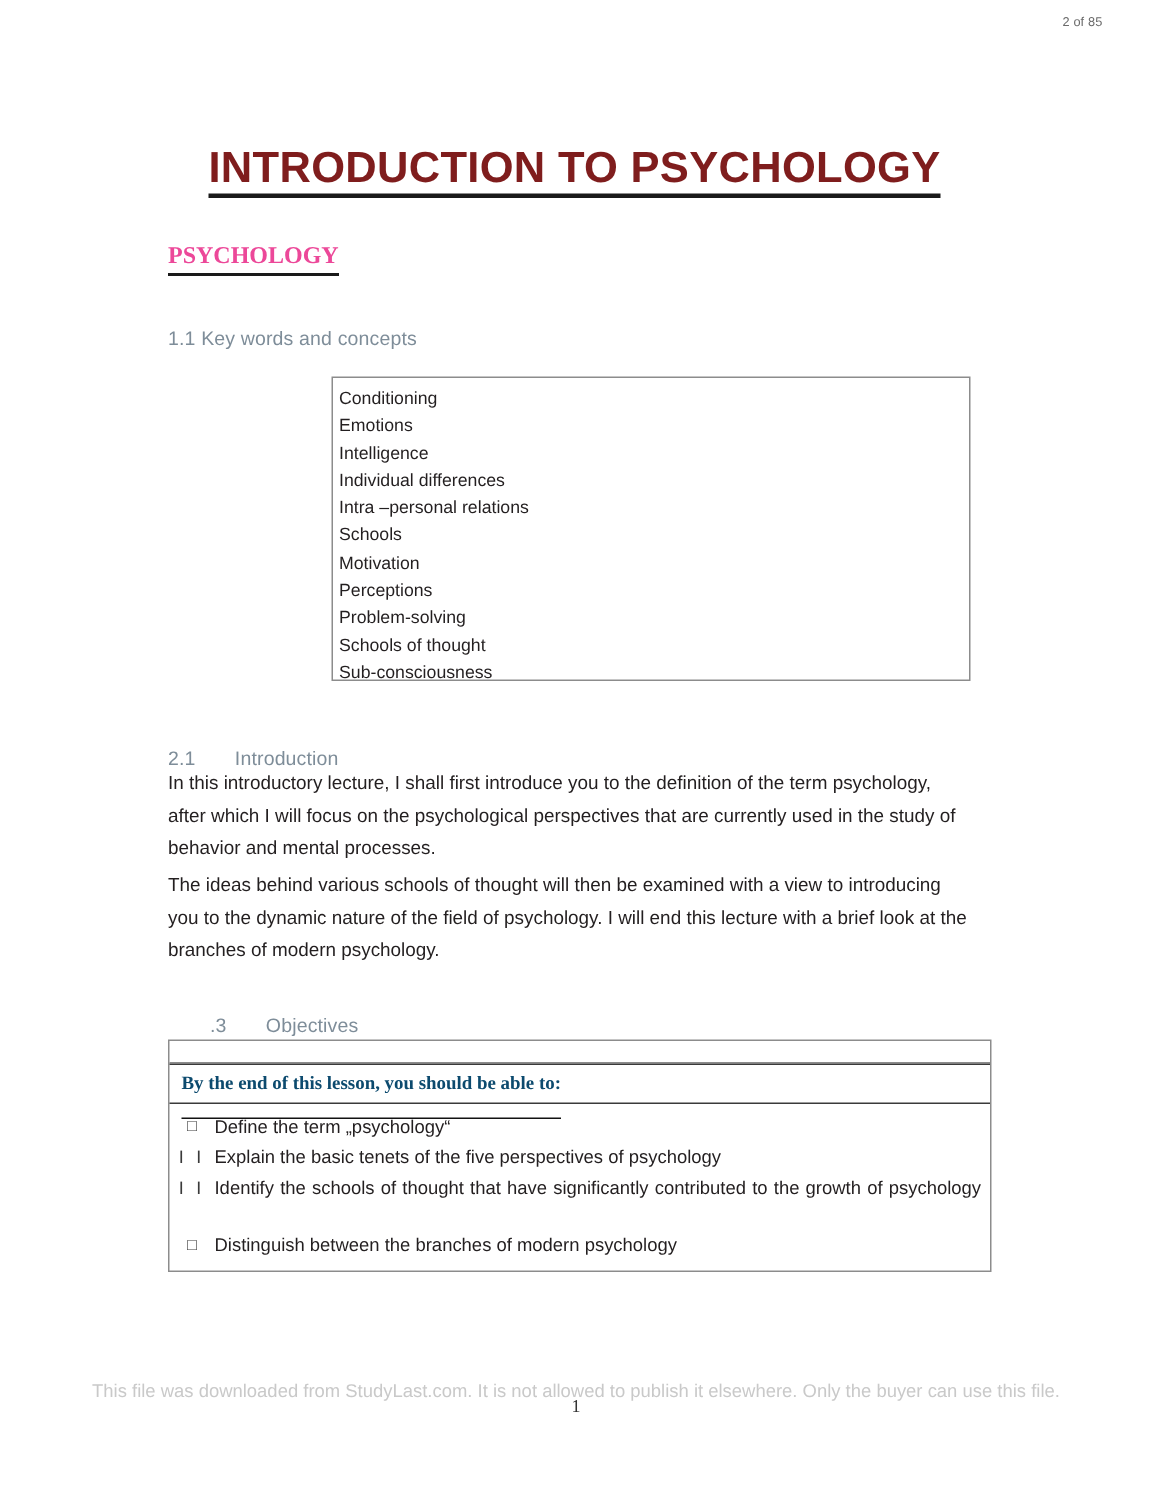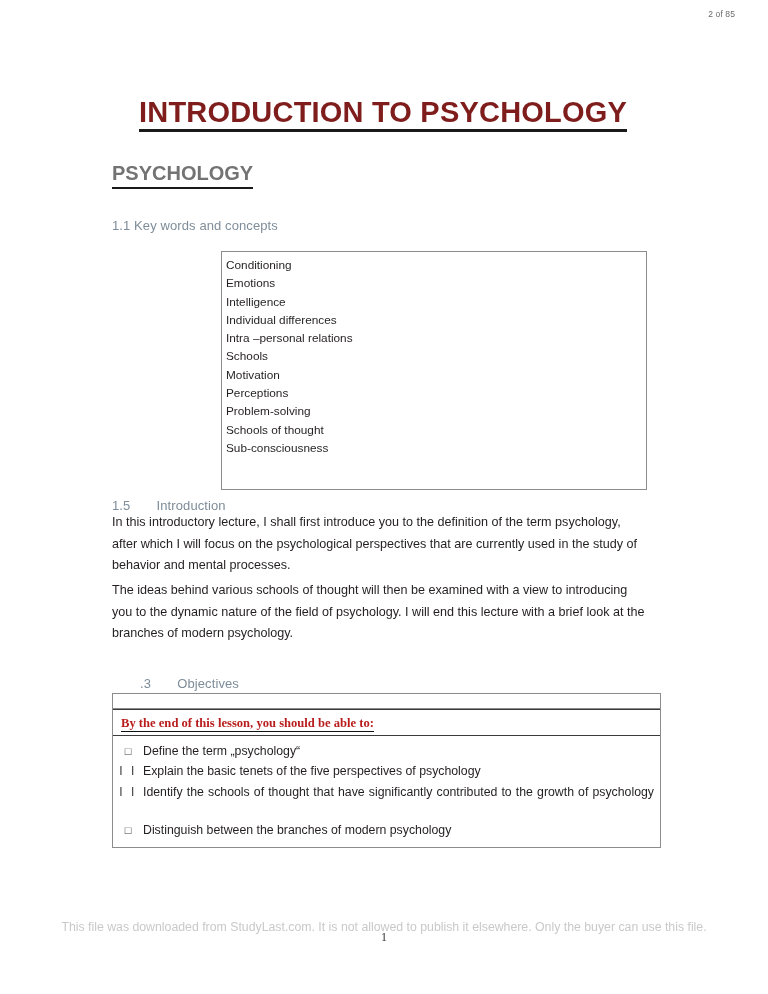--- a/index.html
+++ b/index.html
@@ -81,24 +81,24 @@
     flex: 1 1 auto;
     text-align: justify;
     text-align-last: justify;
     white-space: pre;
     padding-bottom: 2px;
     margin-left: 10px;
     position: relative;
     top: -3px;
   }
   .topic-cont {
-    font-family: Liberation Sans, sans-serif;
+    font-family: Liberation Serif, serif;
     font-weight: bold;
-    font-size: 20px;
-    color: #737373;
+    font-size: 16px;
+    color: #ec4899;
     border-bottom: 2px solid #1a1a1a;
     display: inline-block;
     margin-top: 4px;
     padding-bottom: 2px;
   }
 
   
   .sec-heading {
     position: absolute;
     font-size: 13px;
@@ -110,21 +110,21 @@
   #sec-11 { top: 218px; left: 112px; }
   #sec-12 { top: 498px; left: 112px; }
   #sec-13 { top: 676px; left: 112px; margin-left: 28px; }
 
   
   .keywords-box {
     position: absolute;
     top: 251px;
     left: 221px;
     width: 426px;
-    height: 239px;
+    height: 203px;
     border: 1px solid #8c8c8c;
     box-sizing: border-box;
     padding: 4px 0 0 4px;
   }
   .keyword-item {
     font-size: 11.8px;
     line-height: 18.3px;
     color: #231f20;
     white-space: pre;
   }
@@ -157,23 +157,23 @@
   }
   .obj-header-row {
     border-bottom: 1.6px solid #3a3a3a;
     border-top: 1.6px solid #3a3a3a;
     padding: 3px 0 4px 8px;
   }
   .obj-header-row span {
     font-family: "Liberation Serif", serif;
     font-weight: bold;
     font-size: 12.6px;
-    color: #b91c1c;
+    color: #0c4a6e;
     border-bottom: 1.4px solid #111111;
-    padding-bottom: 1px;
+    padding-bottom: 16px;
   }
   .obj-list {
     padding: 5px 0 6px 0;
   }
   .obj-item {
     display: flex;
     align-items: flex-start;
     font-size: 12.3px;
     line-height: 17.5px;
     color: #231f20;
@@ -255,21 +255,21 @@
       <div class="keyword-item">Individual differences</div>
       <div class="keyword-item">Intra –personal relations</div>
       <div class="keyword-item">Schools</div>
       <div class="keyword-item">Motivation</div>
       <div class="keyword-item">Perceptions</div>
       <div class="keyword-item">Problem-solving</div>
       <div class="keyword-item">Schools of thought</div>
       <div class="keyword-item">Sub-consciousness</div>
     </div>
 
-  <div class="sec-heading" id="sec-12">1.5  Introduction</div>
+  <div class="sec-heading" id="sec-12">2.1  Introduction</div>
 
   <div class="para" id="para-1">In this introductory lecture, I shall first introduce you to the definition of the term psychology, after which I will focus on the psychological perspectives that are currently used in the study of behavior and mental processes.</div>
 
   <div class="para" id="para-2">The ideas behind various schools of thought will then be examined with a view to introducing you to the dynamic nature of the field of psychology. I will end this lecture with a brief look at the branches of modern psychology.</div>
 
   <div class="sec-heading" id="sec-13">.3  Objectives</div>
 
   <div class="objectives-box">
     <div class="obj-empty-row"></div>
     <div class="obj-header-row">

